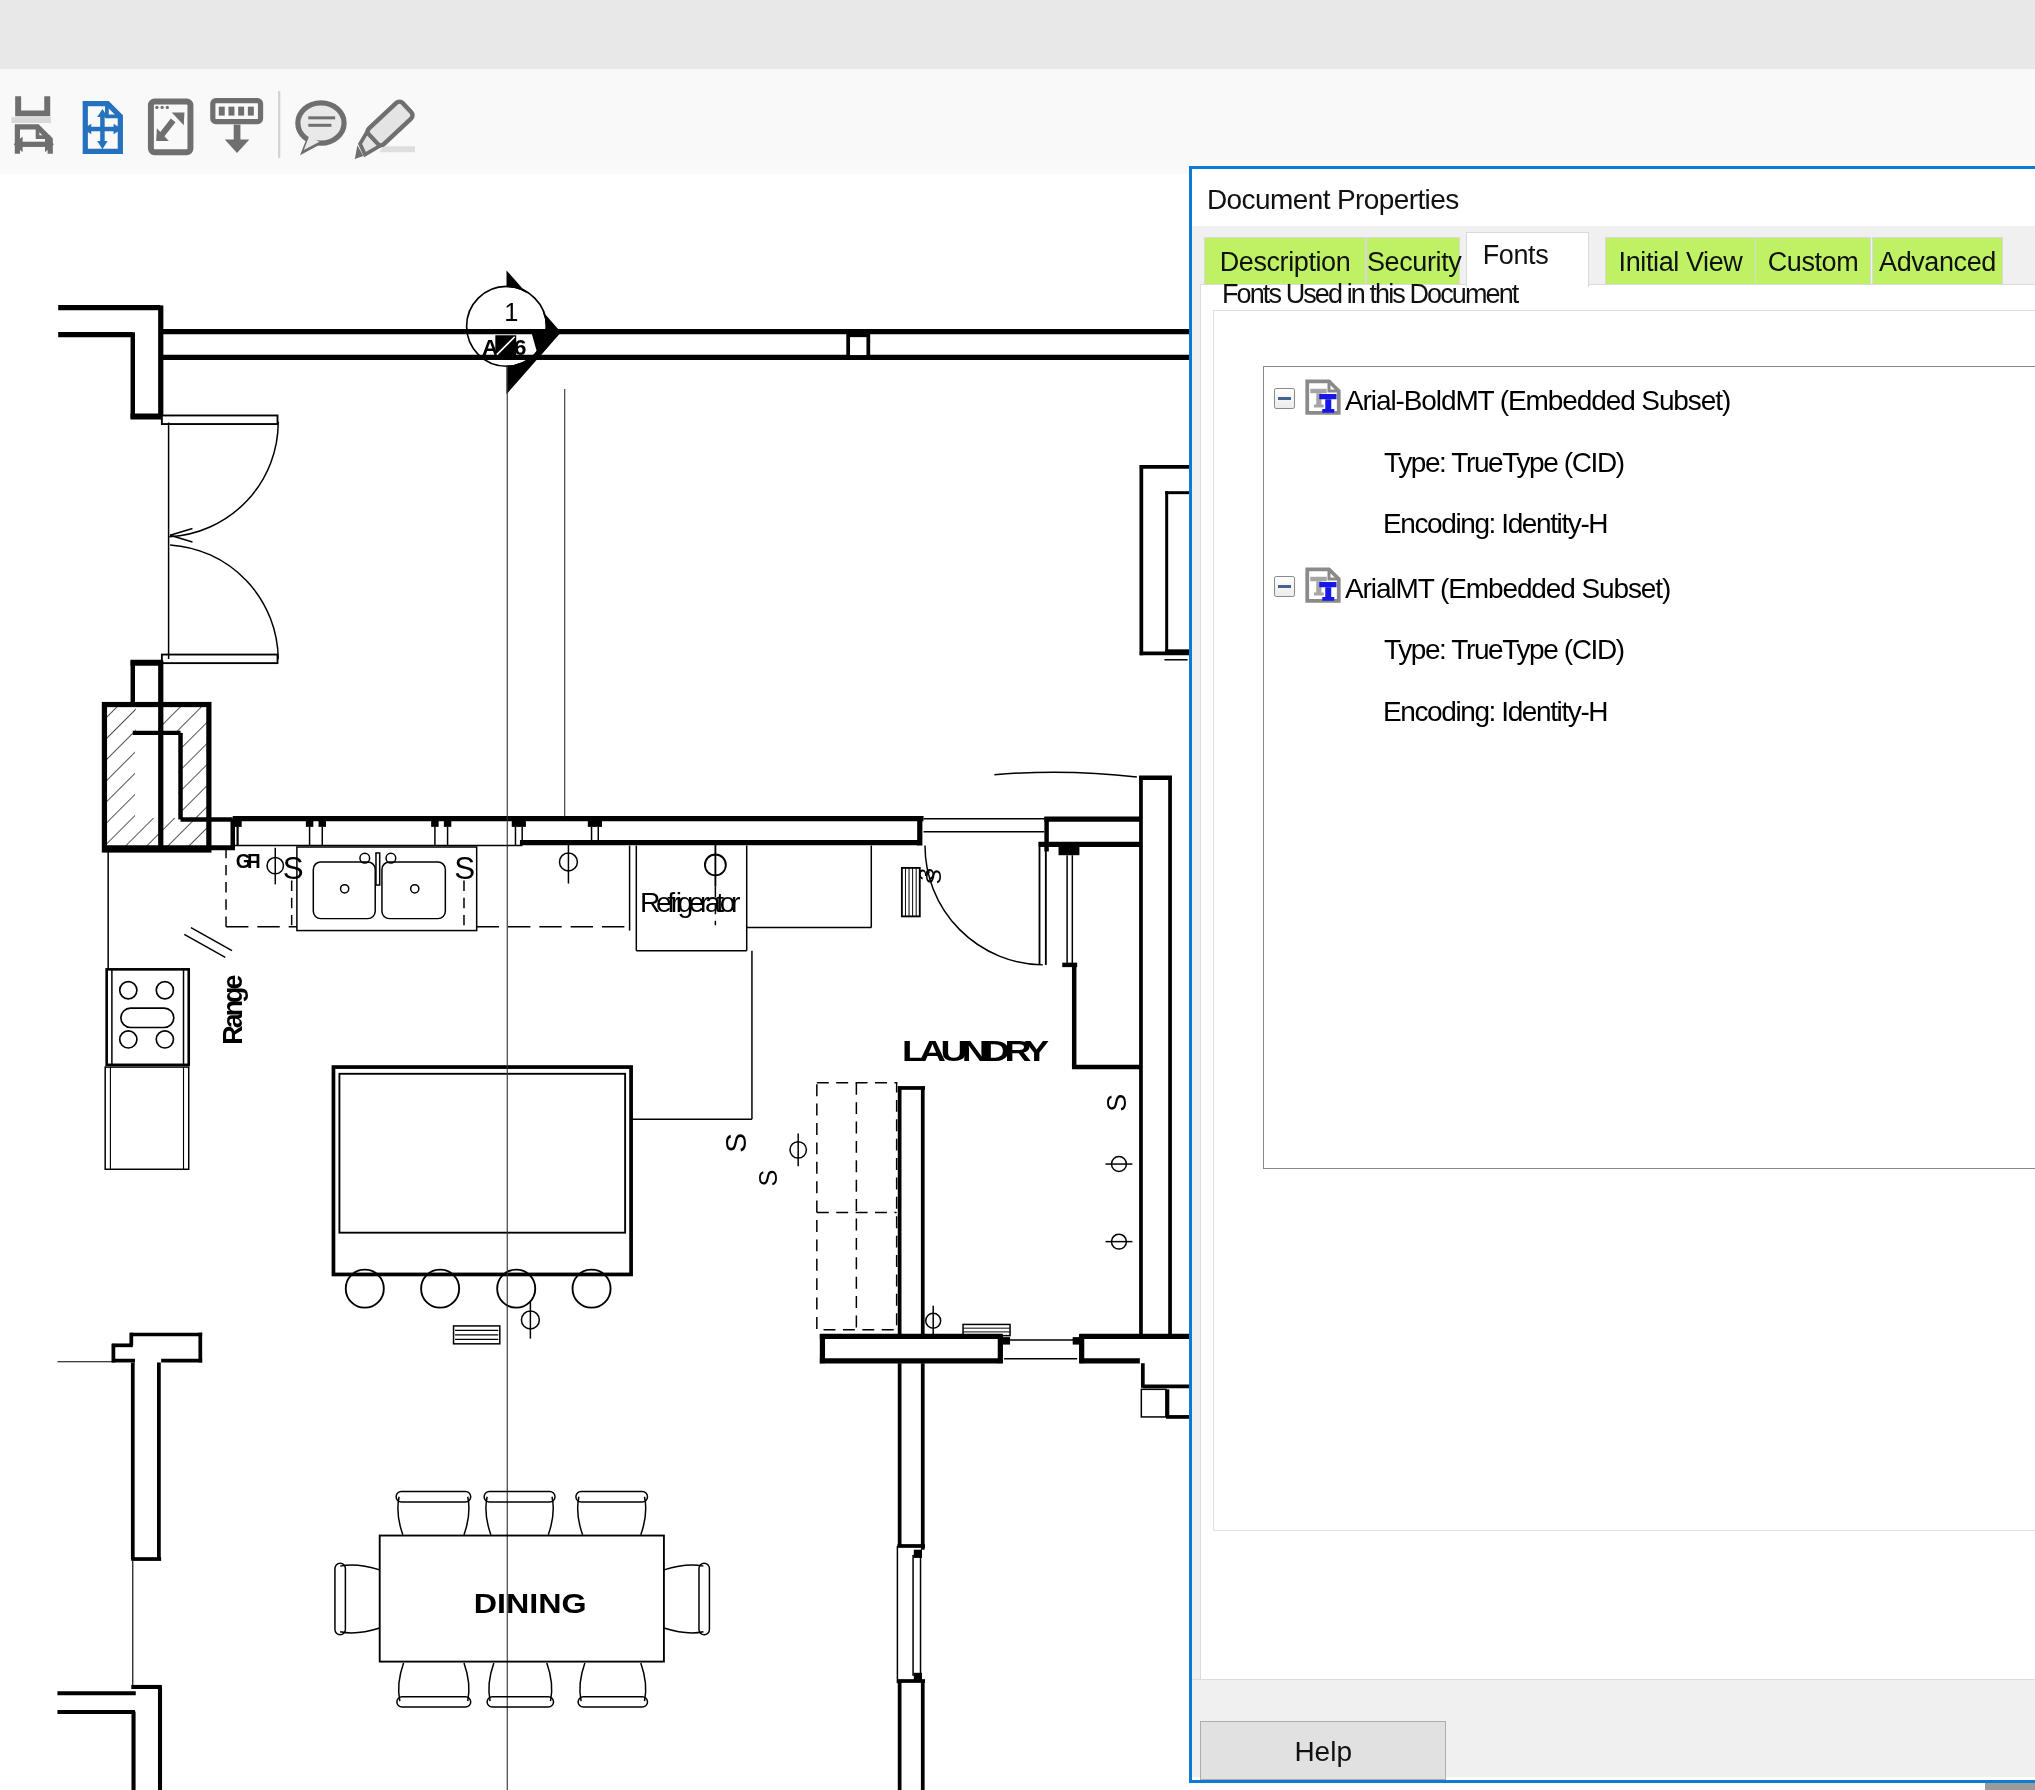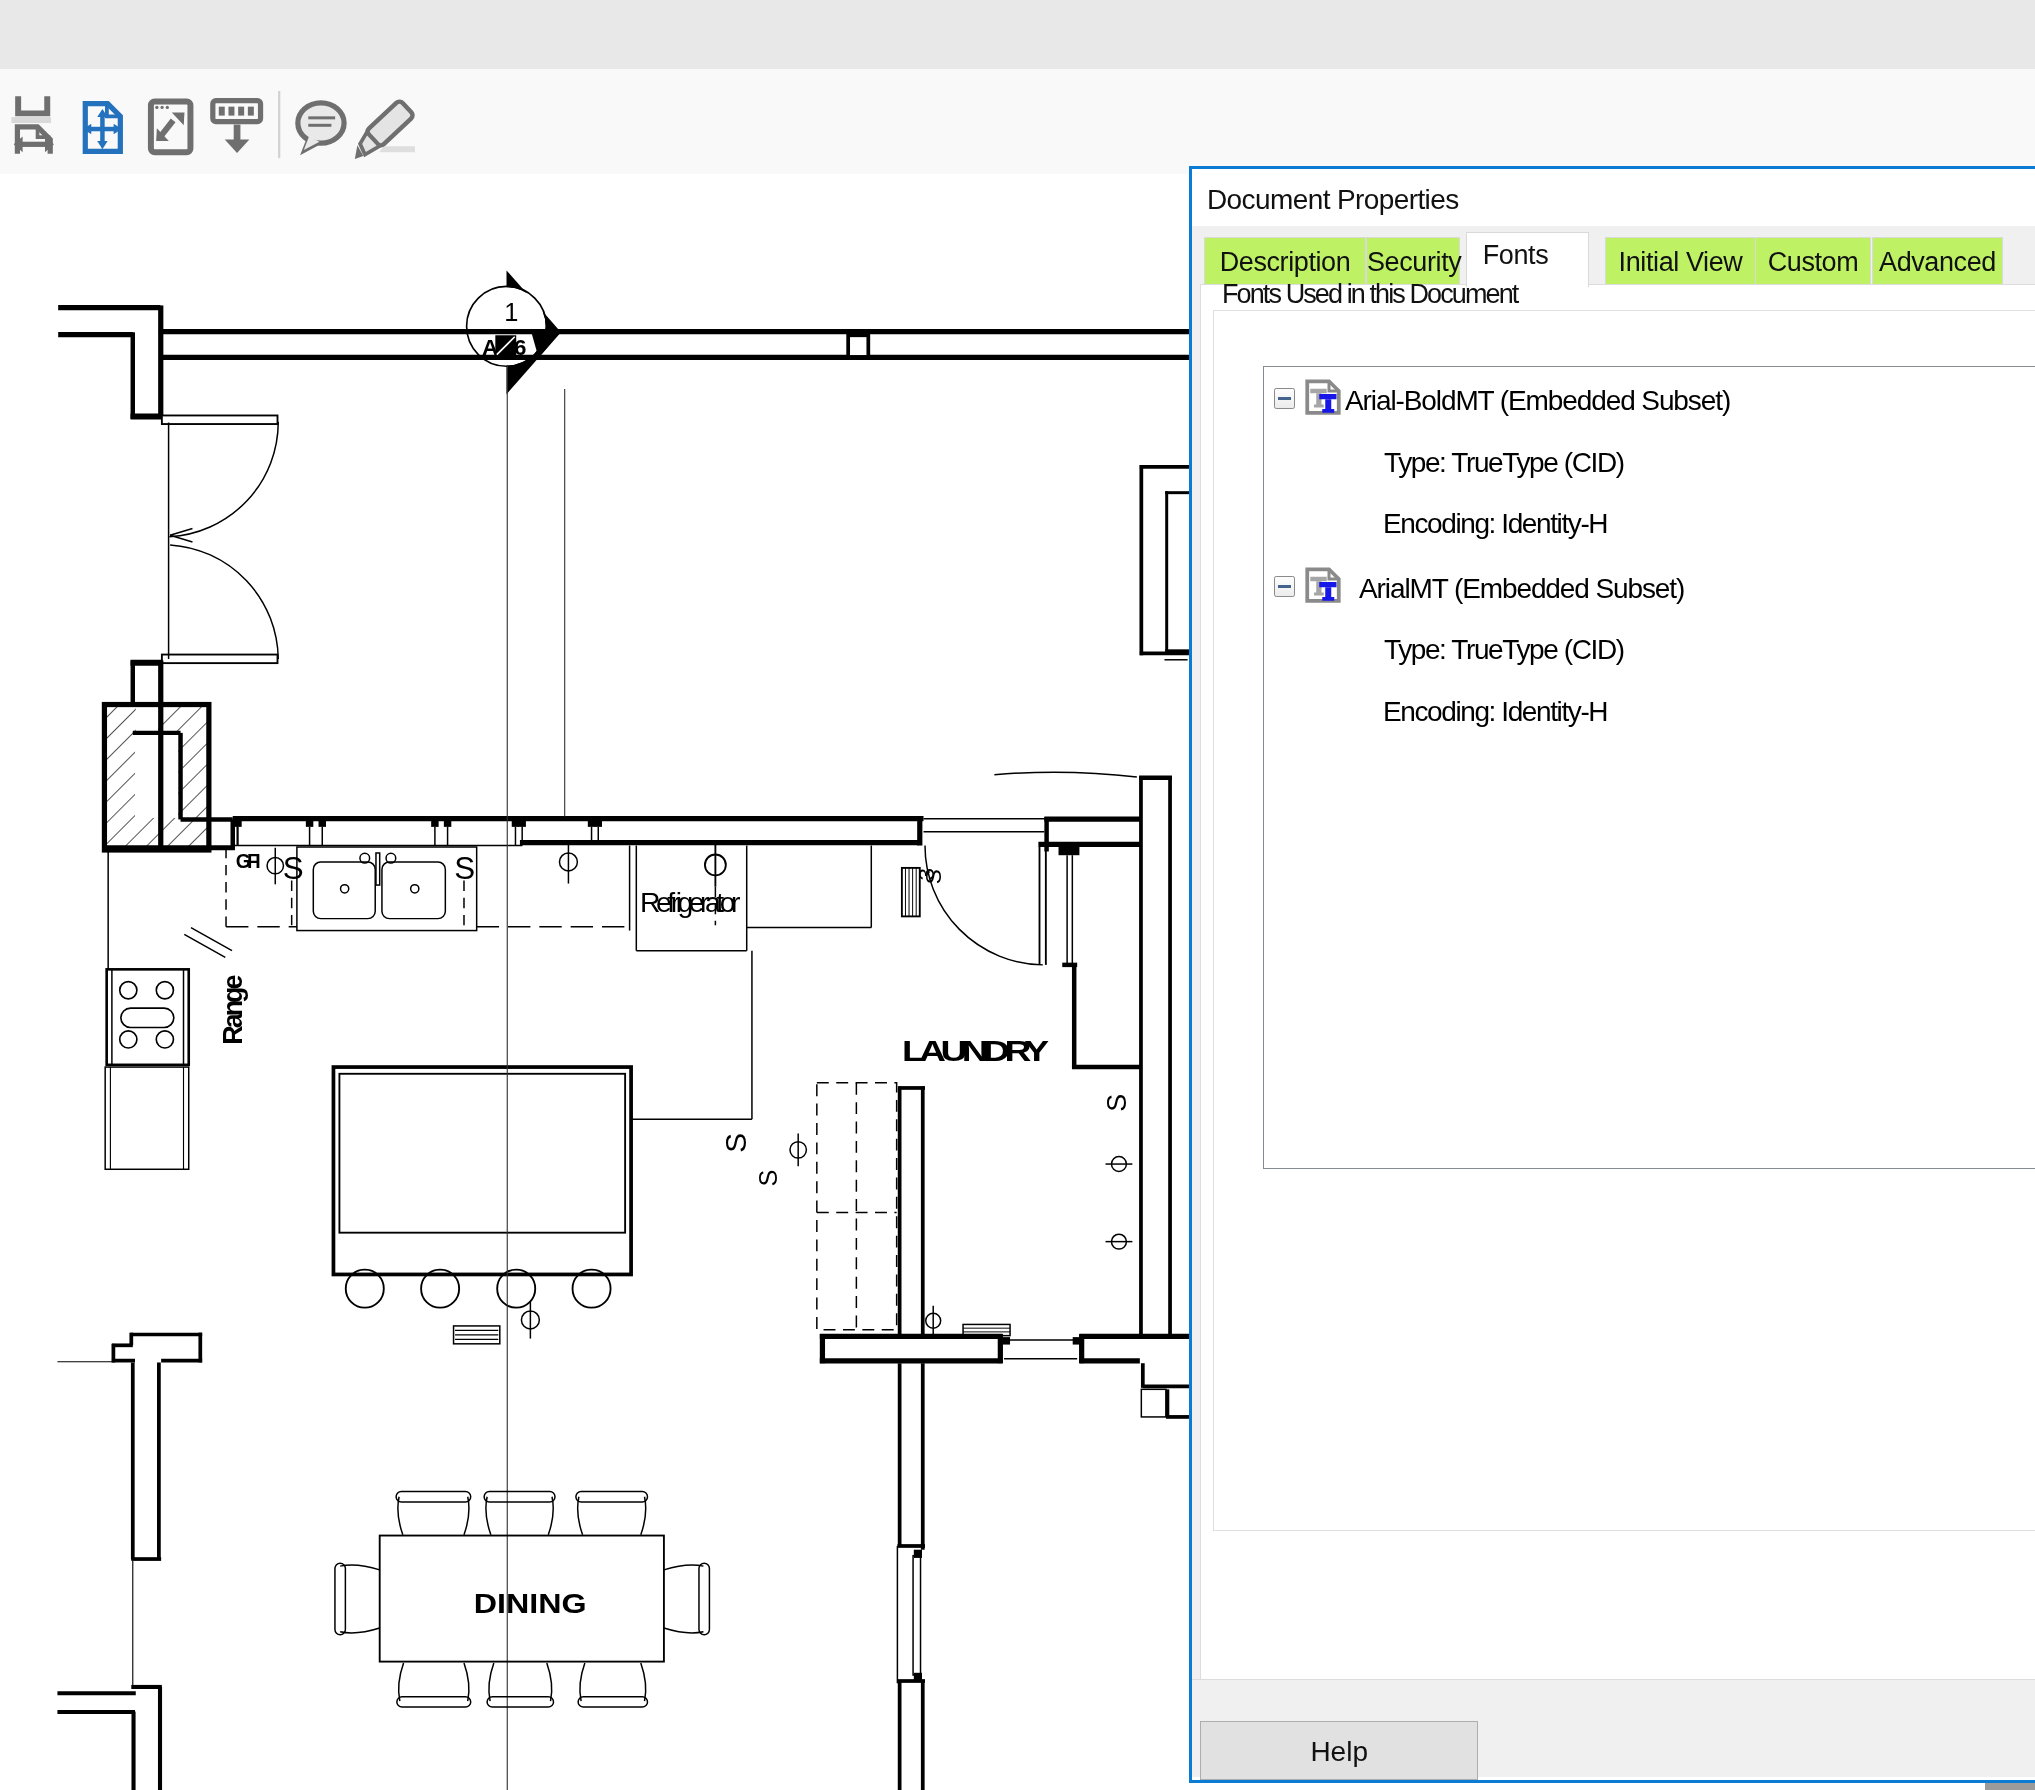--- a/index.html
+++ b/index.html
@@ -20,21 +20,21 @@
   #tabsel span{position:absolute;width:100%;text-align:center;top:6.7px;left:-12px;font-size:27px;letter-spacing:-0.4px;color:#111;}
   #page{left:8.2px;top:115px;width:881px;height:1395px;background:#fff;
         border-left:1.5px solid #dcdcdc;border-top:1.5px solid #dcdcdc;box-sizing:border-box;z-index:2;}
   #grouplab{left:30px;top:110px;z-index:6;font-size:27px;letter-spacing:-1.9px;color:#111;z-index:4;}
   #groupbox{left:21px;top:141px;width:868px;height:1221px;border-left:1.5px solid #e0e0e0;
             border-top:1.5px solid #e0e0e0;border-bottom:1.5px solid #e0e0e0;box-sizing:border-box;z-index:3;}
   #listbox{left:71px;top:197px;width:818px;height:803px;background:#fff;
            border-left:1.5px solid #848b92;border-top:1.5px solid #848b92;border-bottom:1.5px solid #848b92;
            box-sizing:border-box;z-index:4;}
   #footer{left:0px;top:1510px;width:889px;height:98px;background:#f0f0f0;border-top:1.5px solid #dcdcdc;box-sizing:border-box;}
-  #helpbtn{left:8.2px;top:1552px;width:278px;height:59px;background:#e1e1e1;border:1.5px solid #adadad;
+  #helpbtn{left:8.2px;top:1552px;width:246px;height:59px;background:#e1e1e1;border:1.5px solid #adadad;
            box-sizing:border-box;text-align:center;}
   #helpbtn span{font-size:28px;line-height:59px;color:#111;}
   .fontrow{position:absolute;z-index:6;font-size:28px;letter-spacing:-1.1px;color:#000;}
   .fontsub{position:absolute;z-index:6;font-size:28px;letter-spacing:-1.4px;color:#000;}
   .minusbtn{position:absolute;z-index:6;width:21px;height:21px;background:linear-gradient(#fdfdfd,#ececec);
             border:1.5px solid #8a8a8a;border-radius:2.2px;box-sizing:border-box;}
   .minusbtn:after{content:"";position:absolute;left:3px;right:3px;top:7.5px;height:3px;background:#44628e;}
   #graycorner{left:1985px;top:1783px;width:50px;height:7.5px;background:#9b9b9b;}
 </style>
 </head>
@@ -410,20 +410,20 @@
       </g>
  <g fill="#1717e8">
         <rect x="19" y="20" width="23" height="7"></rect>
         <rect x="27" y="27" width="8" height="15"></rect>
         <rect x="23" y="40" width="16" height="5"></rect>
       </g>
 </svg>
   <div class="fontrow" style="left:153px;top:216px;">Arial-BoldMT (Embedded Subset)</div>
   <div class="fontsub" style="left:192px;top:278px;">Type: TrueType (CID)</div>
   <div class="fontsub" style="left:191px;top:339px;">Encoding: Identity-H</div>
-  <div class="fontrow" style="left:167px;top:404px;">ArialMT (Embedded Subset)</div>
+  <div class="fontrow" style="left:153px;top:404px;">ArialMT (Embedded Subset)</div>
   <div class="fontsub" style="left:192px;top:465px;">Type: TrueType (CID)</div>
   <div class="fontsub" style="left:191px;top:527px;">Encoding: Identity-H</div>
   <div class="abs" id="footer"></div>
   <div class="abs" id="helpbtn"><span>Help</span></div>
 </div>
 <div class="abs" id="graycorner"></div>
 
 
 </body></html>

